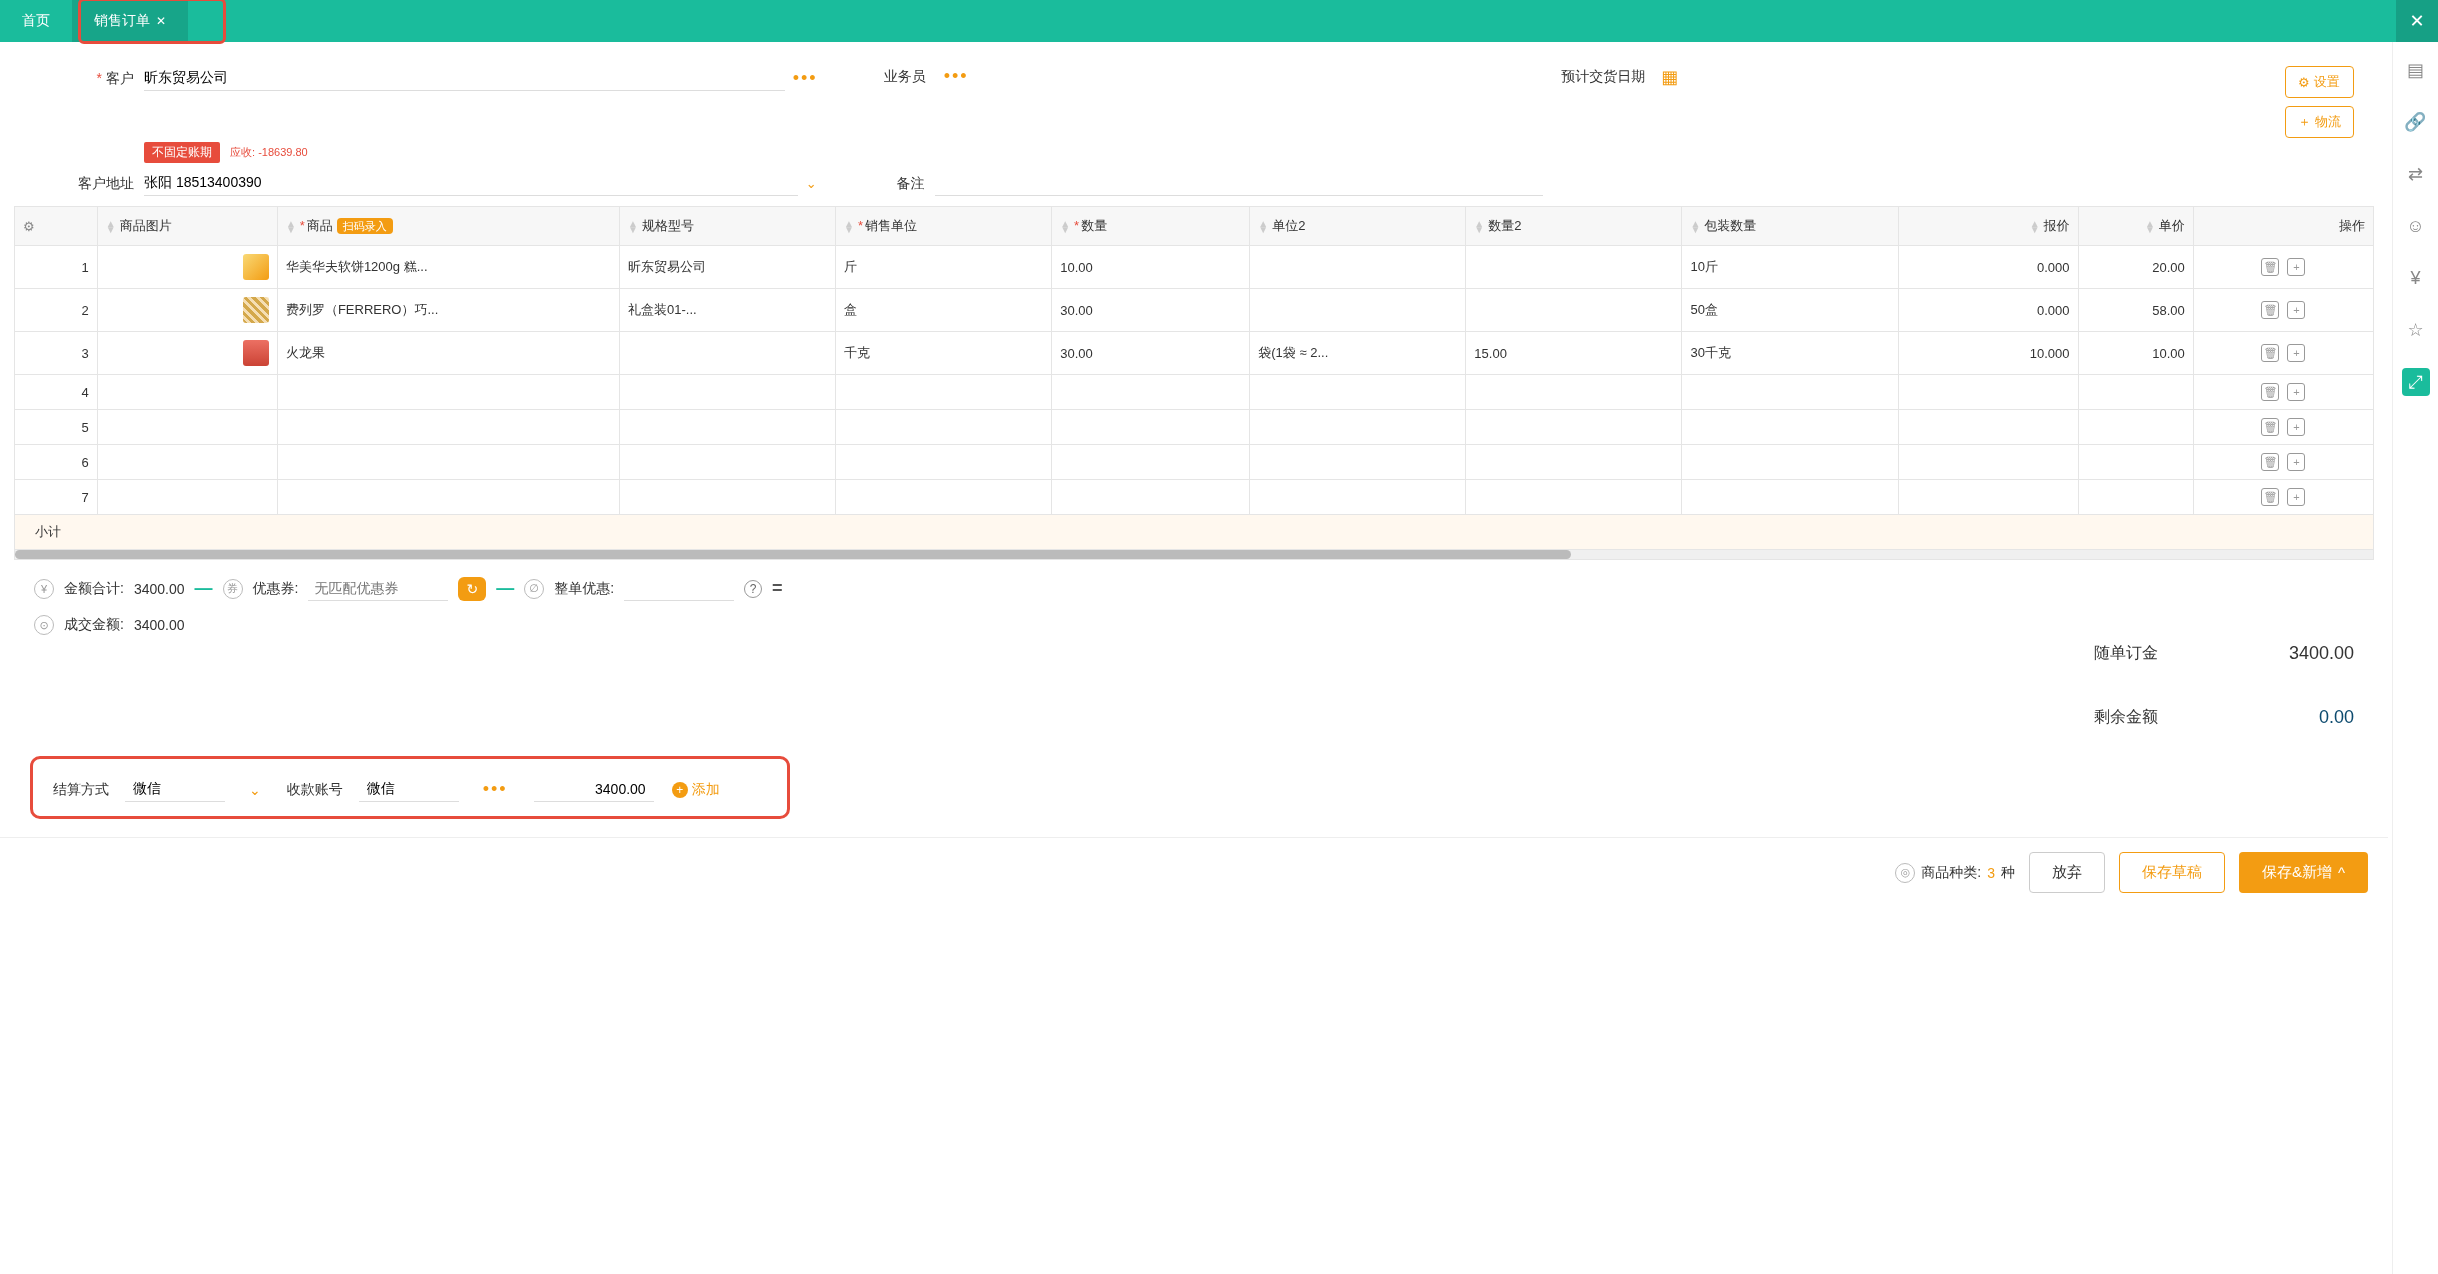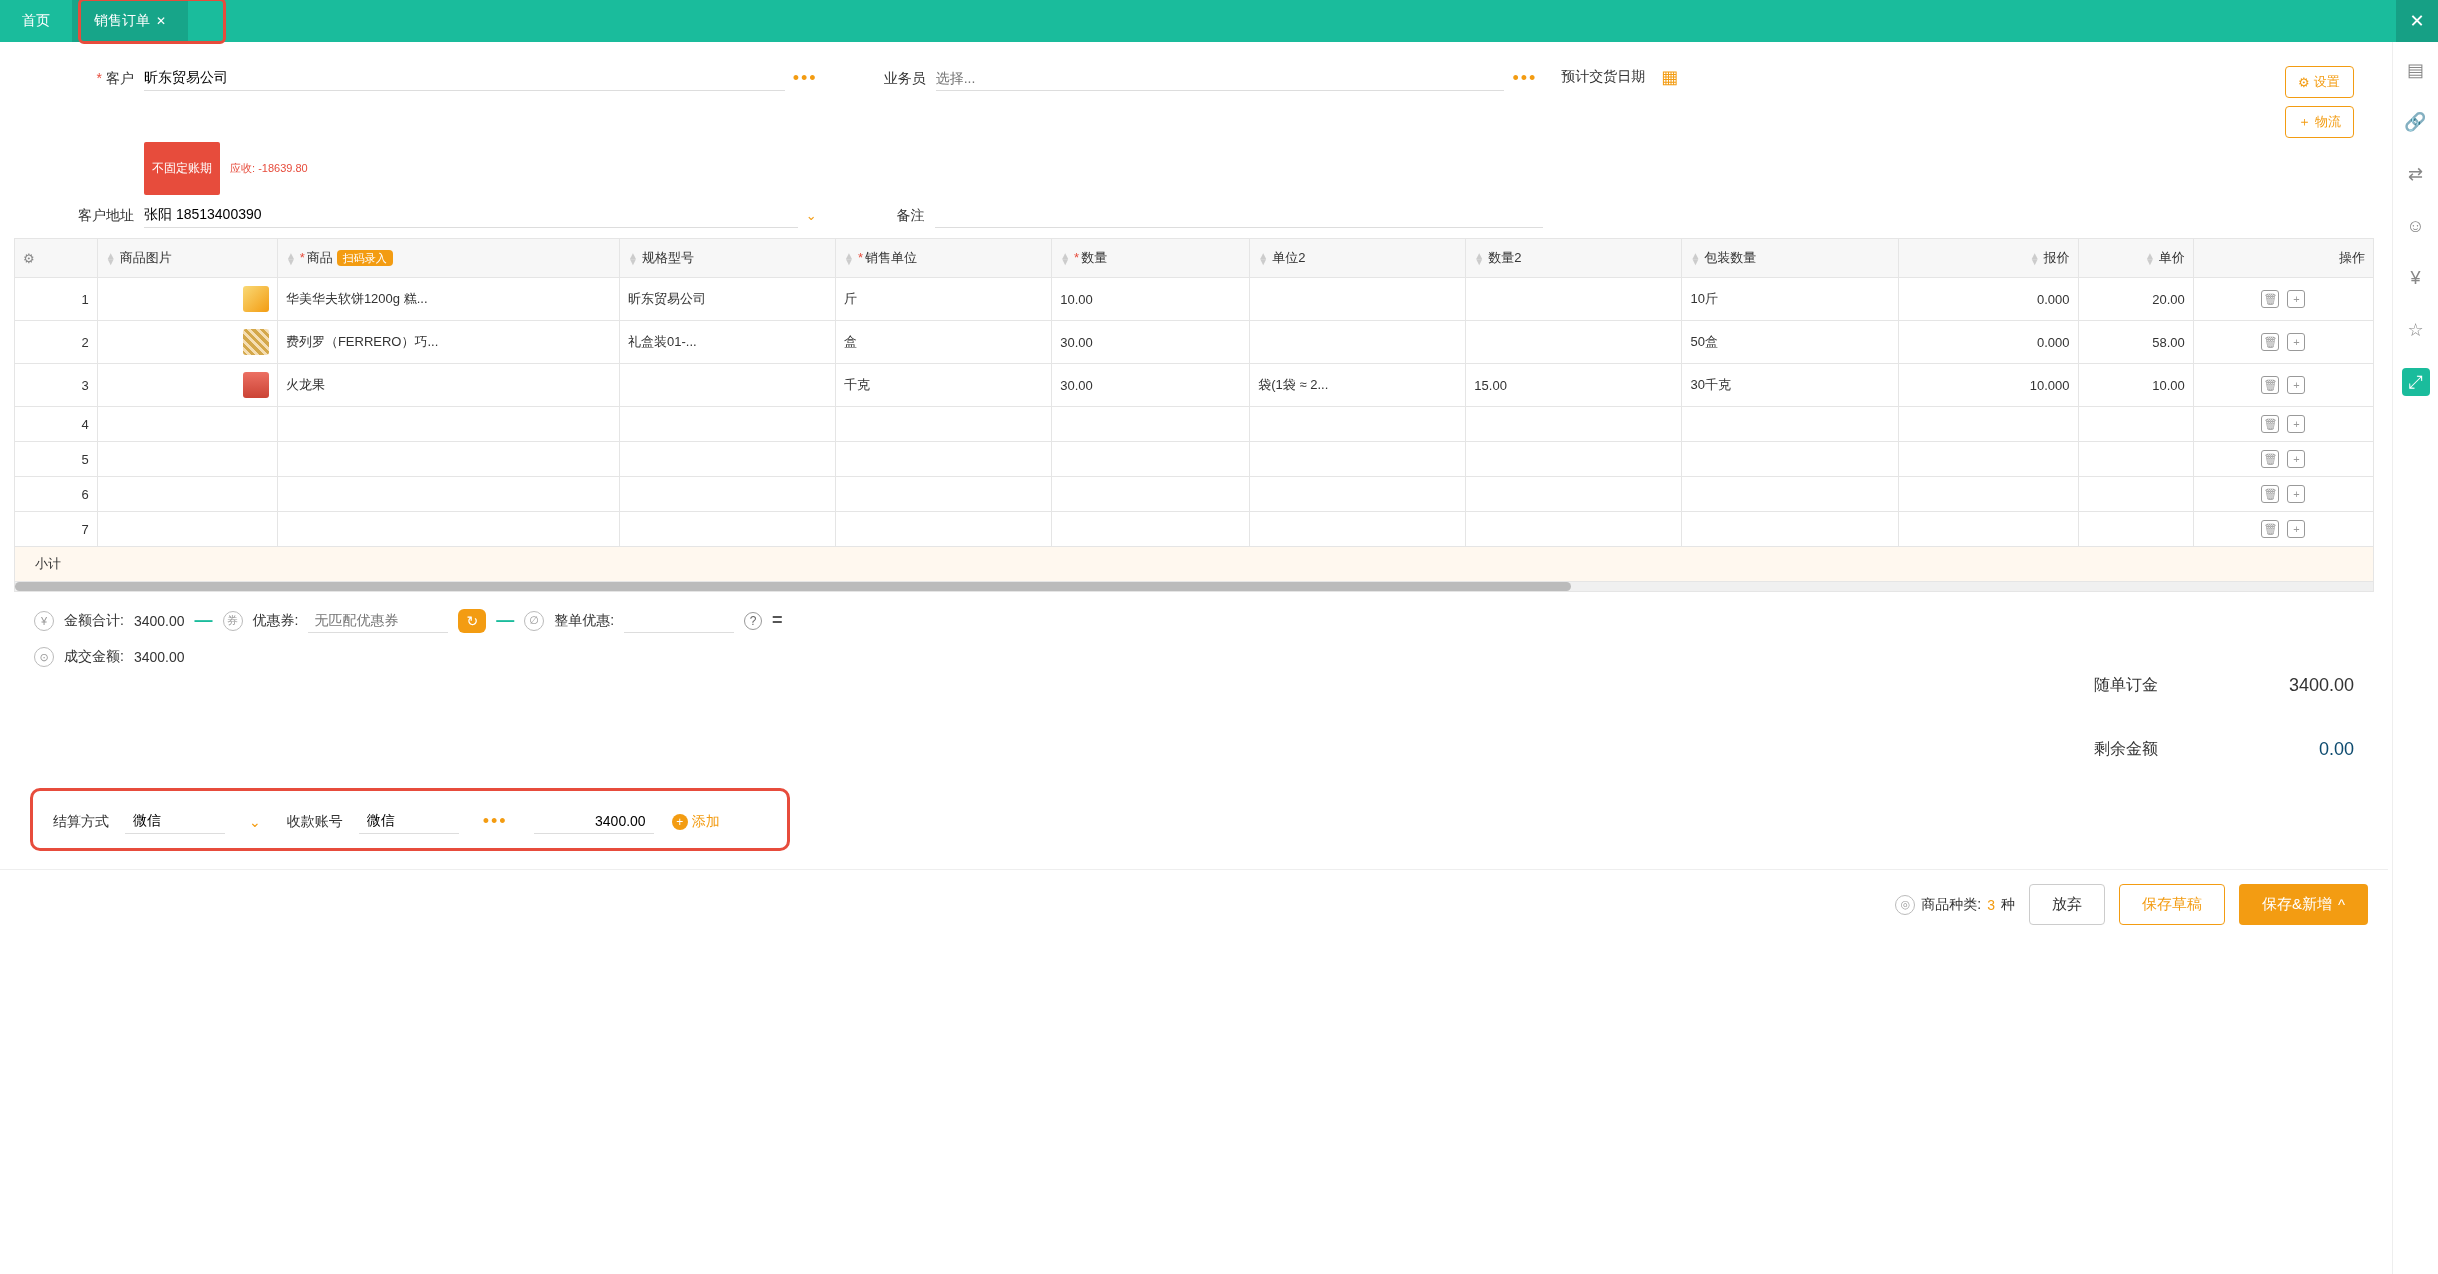--- a/index.html
+++ b/index.html
@@ -25,21 +25,21 @@
 .form-input { border: none; border-bottom: 1px solid #ddd; padding: 4px 0; font-size: 14px; flex: 1; min-width: 0; outline: none; }
 .form-input.placeholder { color: #bbb; }
 .more-dots { color: #f39c12; font-size: 18px; letter-spacing: 2px; cursor: pointer; padding: 0 8px; }
 .chevron-down { color: #f39c12; cursor: pointer; padding: 0 8px; }
 .cal-icon { color: #f39c12; font-size: 18px; cursor: pointer; padding: 0 6px; }
 
 .action-buttons { display: flex; flex-direction: column; gap: 8px; margin-left: 20px; }
 .btn-outline { border: 1px solid #f39c12; color: #f39c12; background: #fff; padding: 6px 12px; border-radius: 4px; font-size: 13px; cursor: pointer; display: flex; align-items: center; gap: 4px; }
 
 .badge-row { display: flex; align-items: center; margin-left: 110px; margin-top: -6px; margin-bottom: 8px; gap: 10px; }
-.red-badge { background: #e74c3c; color: #fff; padding: 18px 8px; font-size: 12px; border-radius: 2px; }
+.red-badge { background: #e74c3c; color: #fff; padding: 2px 8px; font-size: 12px; border-radius: 2px; }
 .receivable { color: #e74c3c; font-size: 11px; text-align: center; }
 
 
 .table-wrap { margin-top: 8px; overflow-x: auto; position: relative; }
 .line-table { width: 100%; border-collapse: collapse; table-layout: fixed; min-width: 1400px; }
 .line-table th { background: #f7f7f7; border: 1px solid #e5e5e5; padding: 10px 8px; font-size: 13px; font-weight: normal; color: #333; text-align: left; white-space: nowrap; position: relative; }
 .line-table td { border: 1px solid #e5e5e5; padding: 8px 8px; font-size: 13px; white-space: nowrap; overflow: hidden; text-overflow: ellipsis; }
 .sort-icons { color: #ccc; font-size: 10px; display: inline-flex; flex-direction: column; line-height: 6px; margin-right: 4px; vertical-align: middle; }
 .th-req { color: #e74c3c; margin-right: 2px; }
 .gear-th { text-align: center; width: 46px; }
@@ -117,21 +117,20 @@
 
   <div class="form-header">
     <div class="form-row">
       <div class="form-group" style="flex:1.1">
         <div class="form-label"><span class="req">*</span><span>客户</span></div>
         <input class="form-input" value="昕东贸易公司" style="">
         <span class="more-dots">•••</span>
       </div>
       <div class="form-group" style="flex:1">
         <div class="form-label">业务员</div>
-        <input class="form-input placeholder" placeholder="选择..." style="">
         <span class="more-dots">•••</span>
       </div>
       <div class="form-group" style="flex:1">
         <div class="form-label">预计交货日期</div>
         <span class="cal-icon">▦</span>
       </div>
       <div class="action-buttons">
         <button class="btn-outline">
             <span>⚙</span>
             <span>设置</span>

